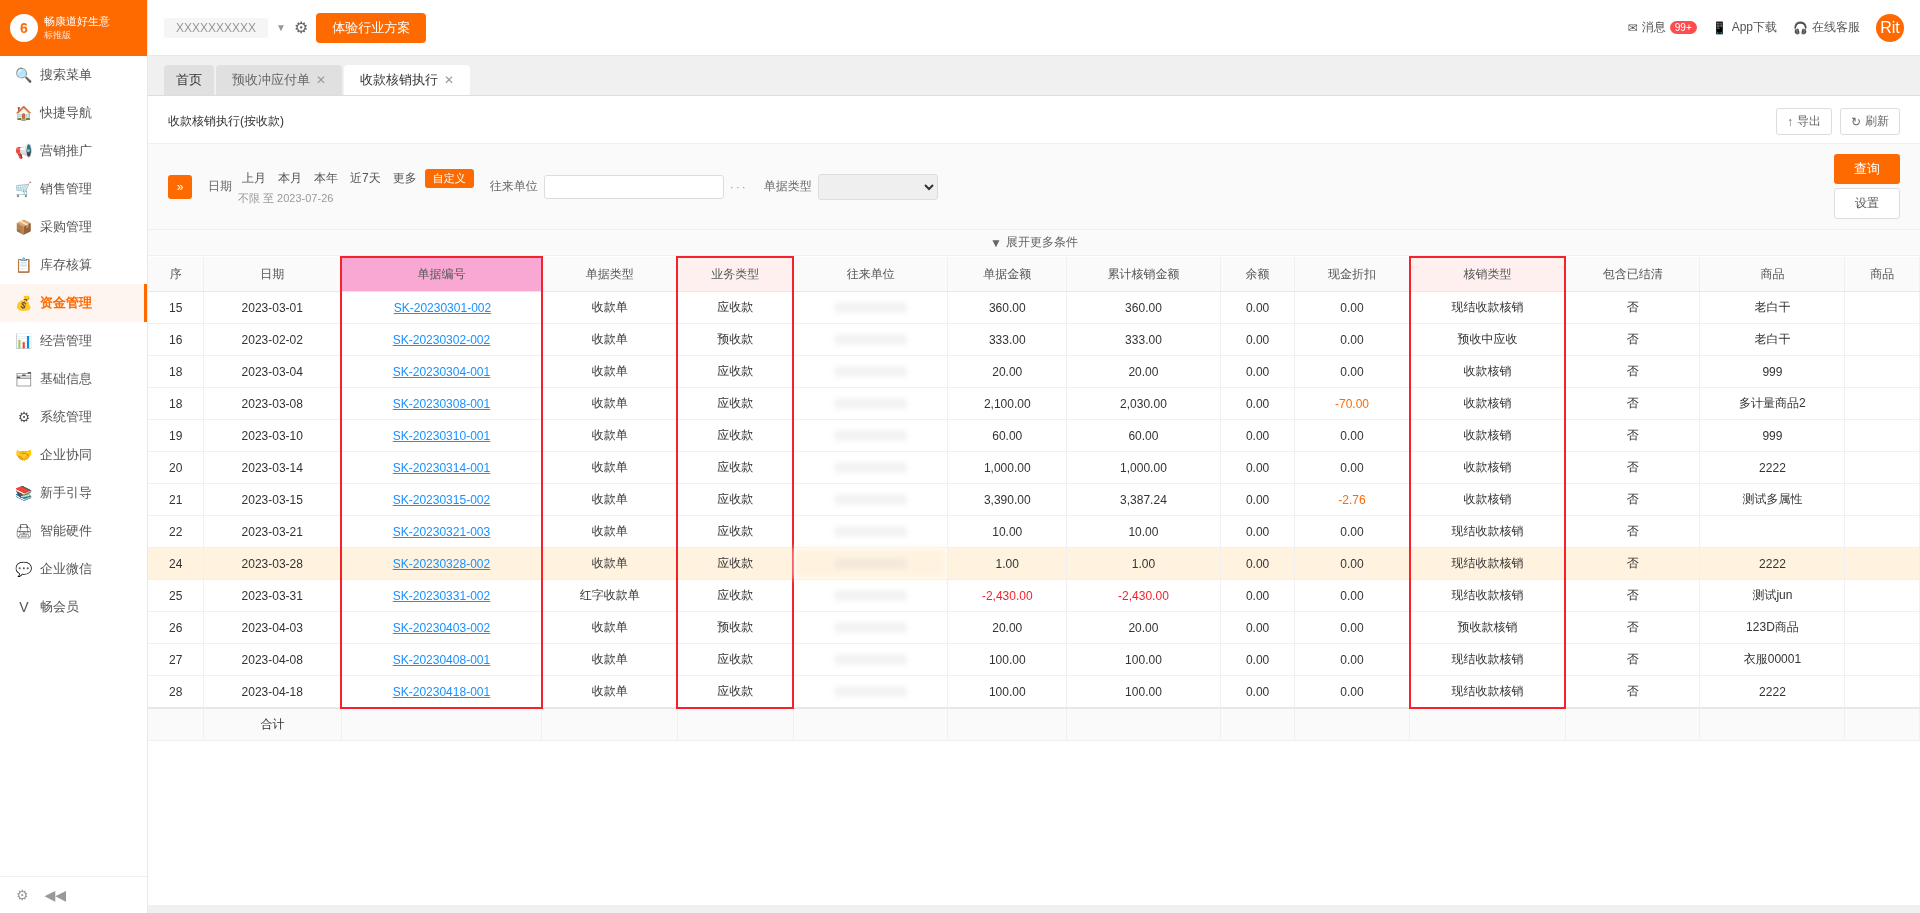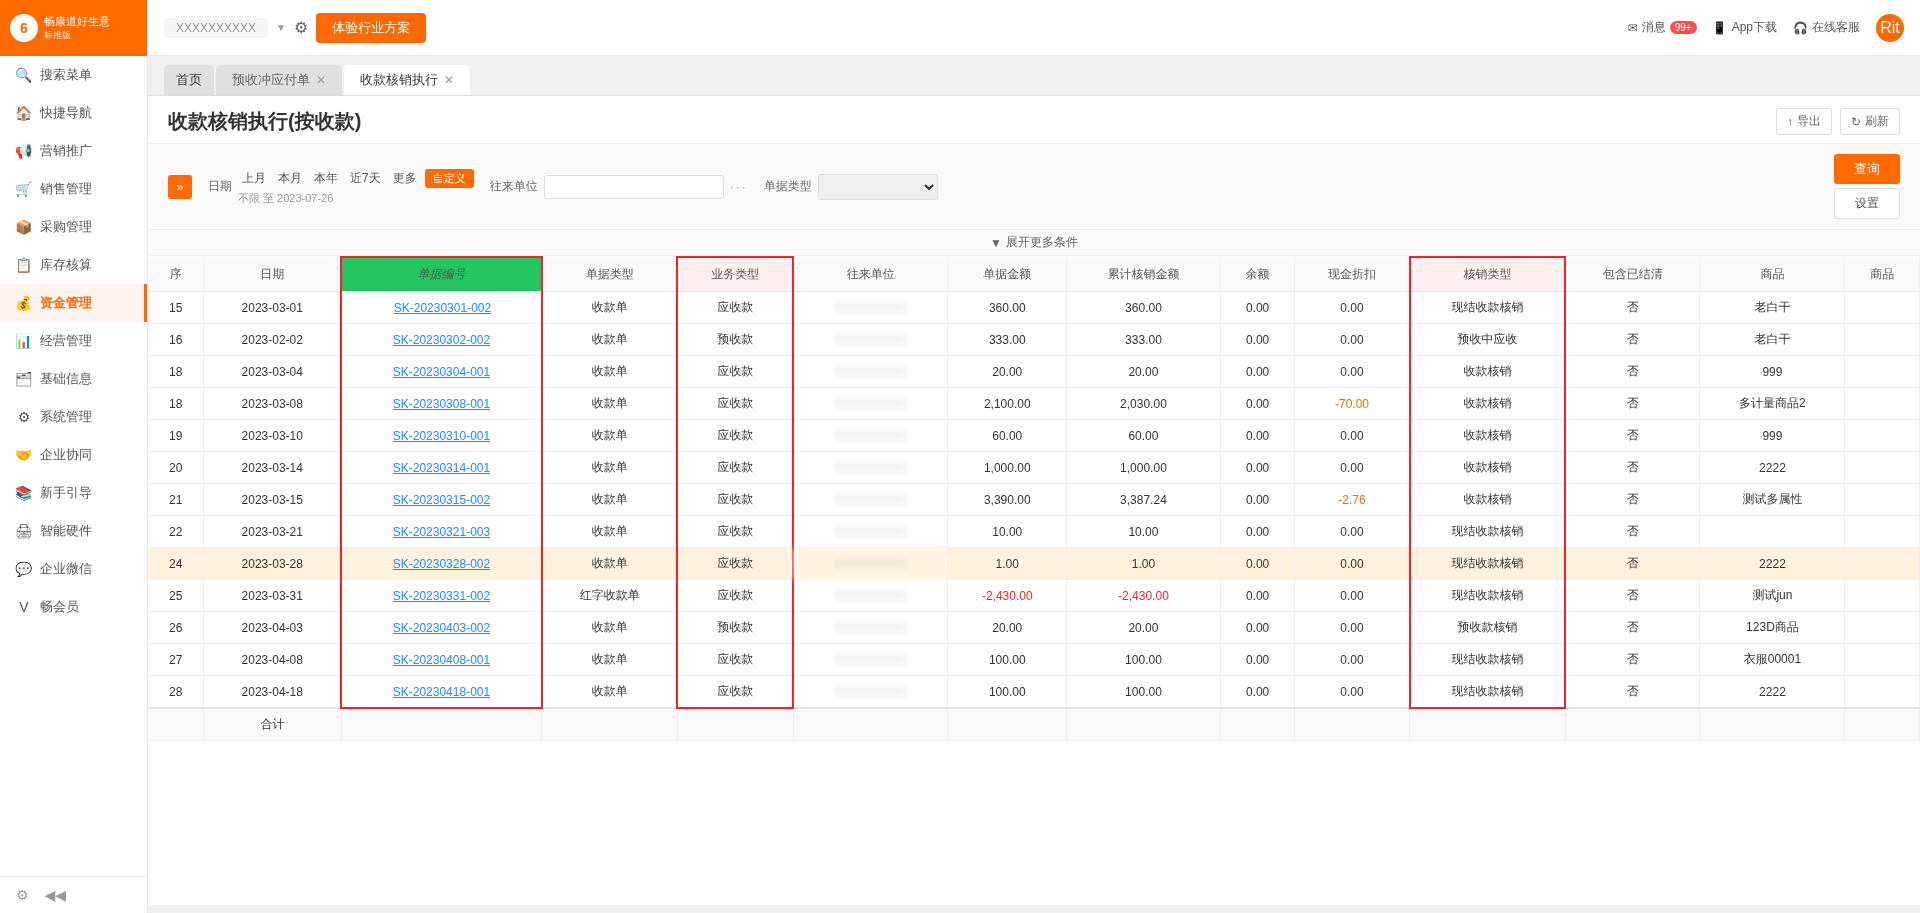--- a/index.html
+++ b/index.html
@@ -36,21 +36,21 @@
     
     .tabs { height: 40px; background: #f0f0f0; display: flex; align-items: flex-end; padding: 0 16px; gap: 2px; border-bottom: 1px solid #ddd; flex-shrink: 0; }
     .tab { padding: 6px 16px; background: #e0e0e0; border-radius: 4px 4px 0 0; cursor: pointer; color: #666; font-size: 13px; display: flex; align-items: center; gap: 6px; }
     .tab.active { background: #fff; color: #333; font-weight: 500; }
     .tab-close { color: #999; font-size: 12px; }
     .tab-home { color: #333; padding: 6px 12px; }
 
     
     .page-content { flex: 1; background: #fff; overflow: hidden; display: flex; flex-direction: column; padding: 0; }
     .page-header { padding: 12px 20px 8px; display: flex; align-items: center; justify-content: space-between; border-bottom: 1px solid #f0f0f0; flex-shrink: 0; }
-    .page-title { font-size: 20px; color: #333; font-weight: 700; }
+    .page-title { font-size: 12px; color: #333; font-weight: 400; }
     .page-actions { display: flex; align-items: center; gap: 8px; }
     .page-action-btn { display: flex; align-items: center; gap: 4px; color: #666; font-size: 12px; cursor: pointer; border: 1px solid #ddd; padding: 4px 10px; border-radius: 3px; background: #fff; }
 
     
     .filter-bar { padding: 10px 20px; background: #fafafa; border-bottom: 1px solid #f0f0f0; display: flex; align-items: center; gap: 16px; flex-shrink: 0; flex-wrap: wrap; }
     .filter-collapse-btn { width: 24px; height: 24px; background: #ff6a00; color: #fff; border-radius: 3px; display: flex; align-items: center; justify-content: center; cursor: pointer; font-size: 12px; flex-shrink: 0; }
     .filter-group { display: flex; align-items: center; gap: 6px; }
     .filter-label { color: #666; font-size: 12px; white-space: nowrap; }
     .filter-date-options { display: flex; align-items: flex-start; flex-direction: column; gap: 2px; }
     .filter-date-row { display: flex; align-items: center; gap: 4px; }
@@ -266,21 +266,21 @@
         <span>展开更多条件</span>
       </span>
     </div>
 
     <div class="table-container">
       <table>
         <thead id="table-head">
             <tr>
               <th>序</th>
               <th>日期</th>
-              <th style="border-left: 2px solid rgb(245, 34, 45); border-right: 2px solid rgb(245, 34, 45); border-top: 2px solid rgb(245, 34, 45); background: #22c55e; font-style: italic;">单据编号</th>
+              <th style="border-left: 2px solid rgb(245, 34, 45); border-right: 2px solid rgb(245, 34, 45); border-top: 2px solid rgb(245, 34, 45); background: #f9a8d4;">单据编号</th>
               <th>单据类型</th>
               <th style="border-left: 2px solid rgb(245, 34, 45); border-right: 2px solid rgb(245, 34, 45); border-top: 2px solid rgb(245, 34, 45); background: rgb(255, 240, 240);">业务类型</th>
               <th>往来单位</th>
               <th>单据金额</th>
               <th>累计核销金额</th>
               <th>余额</th>
               <th>现金折扣</th>
               <th style="border-left: 2px solid rgb(245, 34, 45); border-right: 2px solid rgb(245, 34, 45); border-top: 2px solid rgb(245, 34, 45); background: rgb(255, 240, 240);">核销类型</th>
               <th>包含已结清</th>
               <th>商品</th>

